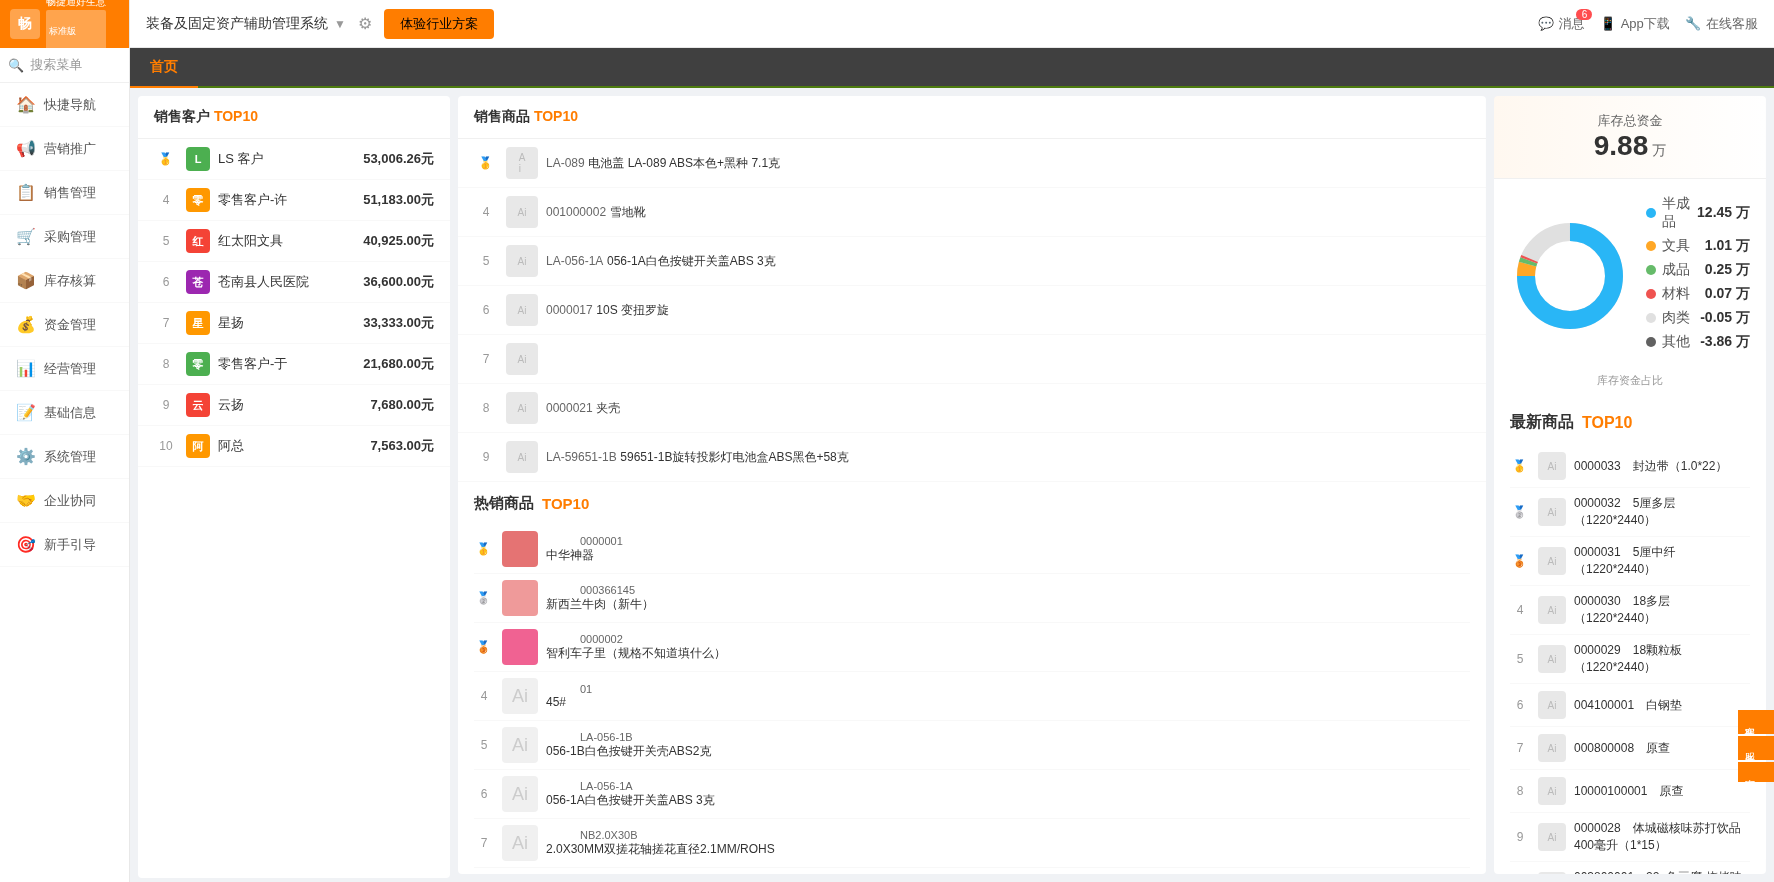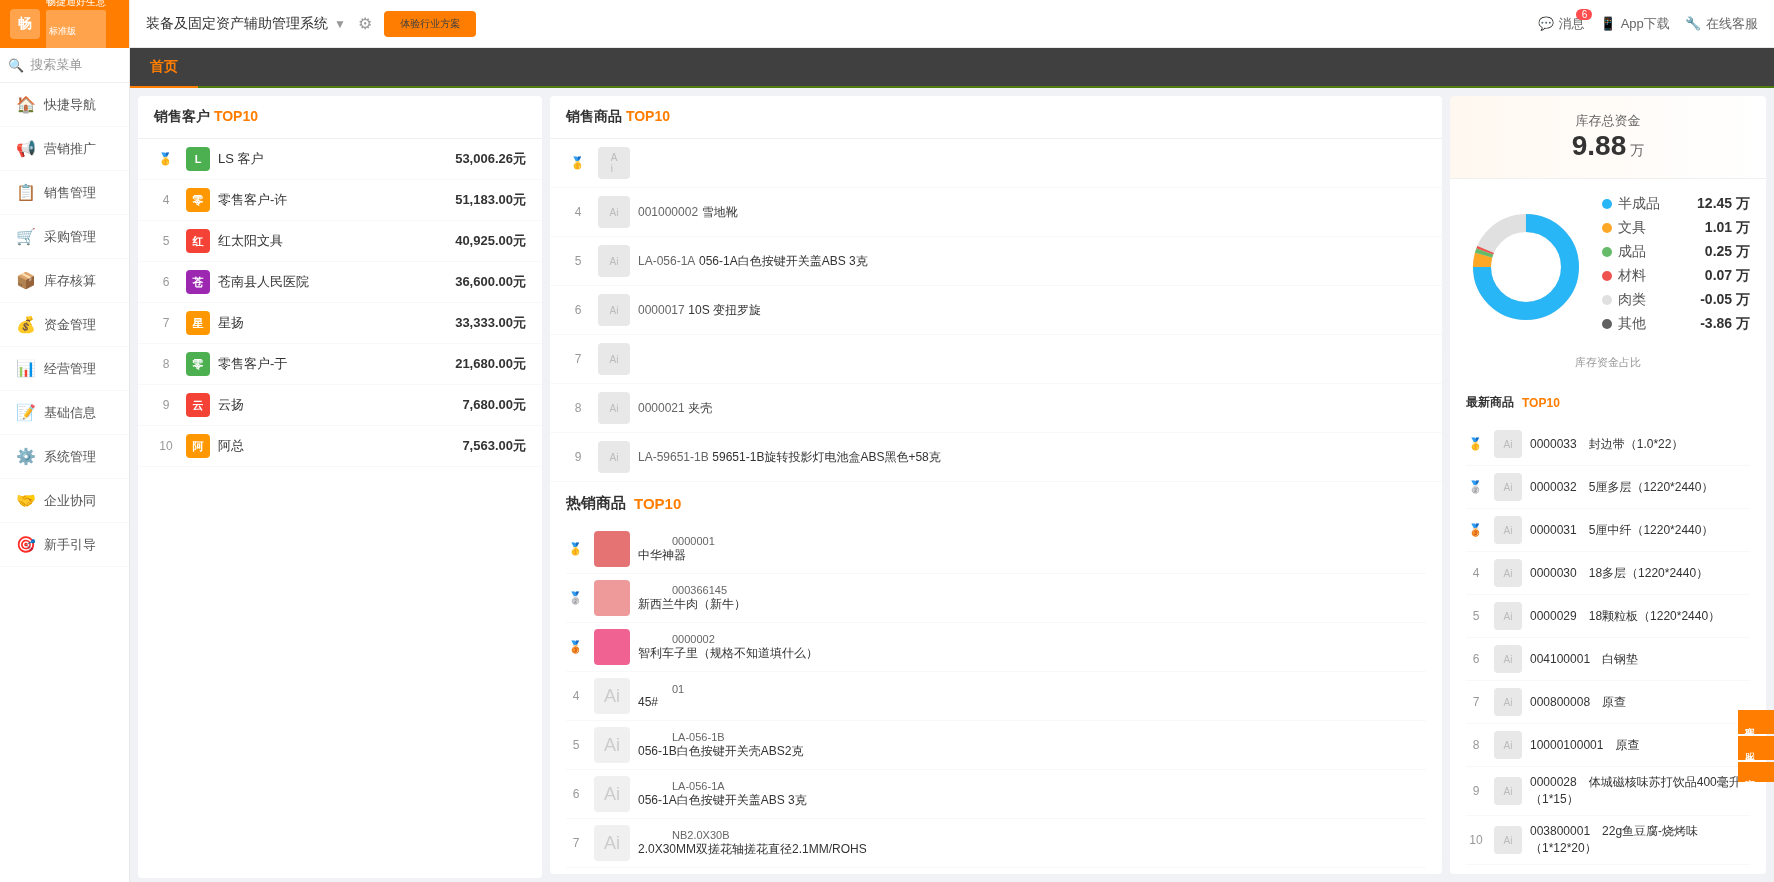--- a/index.html
+++ b/index.html
@@ -88,26 +88,26 @@
       font-size: 14px;
       color: #333;
       display: flex;
       align-items: center;
       gap: 6px;
     }
     .topbar-title .dropdown-arrow { color: #999; font-size: 12px; }
     .topbar-settings { color: #999; cursor: pointer; font-size: 16px; }
     .topbar-btn {
       background: #ff7d00;
-      color: #404040;
+      color: #000000;
       border: none;
       padding: 6px 16px;
       border-radius: 4px;
       cursor: pointer;
-      font-size: 10px;
+      font-size: 13px;
     }
     .topbar-right {
       margin-left: auto;
       display: flex;
       align-items: center;
       gap: 16px;
       color: #666;
       font-size: 13px;
     }
     .topbar-right .badge-item {
@@ -157,36 +157,36 @@
     
     .content {
       flex: 1;
       display: flex;
       overflow: hidden;
       background: #f0f2f5;
     }
 
     
     .panel-left {
-      width: 404px;
+      width: 312px;
       flex-shrink: 0;
       overflow-y: auto;
       background: #fff;
       margin: 8px 0 4px 8px;
       border-radius: 4px;
     }
     .panel-middle {
       flex: 1;
       overflow-y: auto;
       background: #fff;
       margin: 8px;
       border-radius: 4px;
     }
     .panel-right {
-      width: 316px;
+      width: 272px;
       flex-shrink: 0;
       overflow-y: auto;
       background: #fff;
       margin: 8px 8px 8px 0;
       border-radius: 4px;
     }
 
     
     .section-header {
       display: flex;
@@ -339,21 +339,21 @@
       color: #999;
       text-align: center;
       padding: 0 16px 12px;
     }
 
     
     .top-products {
       padding: 12px 16px;
     }
     .top-title {
-      font-size: 12px;
+      font-size: 16px;
       font-weight: bold;
       color: #333;
       margin-bottom: 12px;
       display: flex;
       align-items: center;
       gap: 8px;
     }
     .top-title span { color: #ff7d00; }
     .top-item {
       display: flex;
@@ -557,20 +557,24 @@
 
     <div class="panel-middle">
 
       <div class="section-header">
         <span class="section-title">销售商品 <span>TOP10</span></span>
       </div>
       <div class="product-list">
         <div class="list-item">
           <div class="rank rank-1">🥇</div>
           <div class="product-thumb" style="background:#e8e8e8;color:#bbb;">A<br>i</div>
+          <div class="product-info">
+            <span class="product-code">LA-089</span>
+            <span class="product-name"> 电池盖 LA-089 ABS本色+黑种 7.1克</span>
+          </div>
         </div>
         <div class="list-item">
           <div class="rank">4</div>
           <div class="product-thumb">Ai</div>
           <div class="product-info">
             <span class="product-code">001000002</span>
             <span class="product-name"> 雪地靴</span>
           </div>
         </div>
         <div class="list-item">

